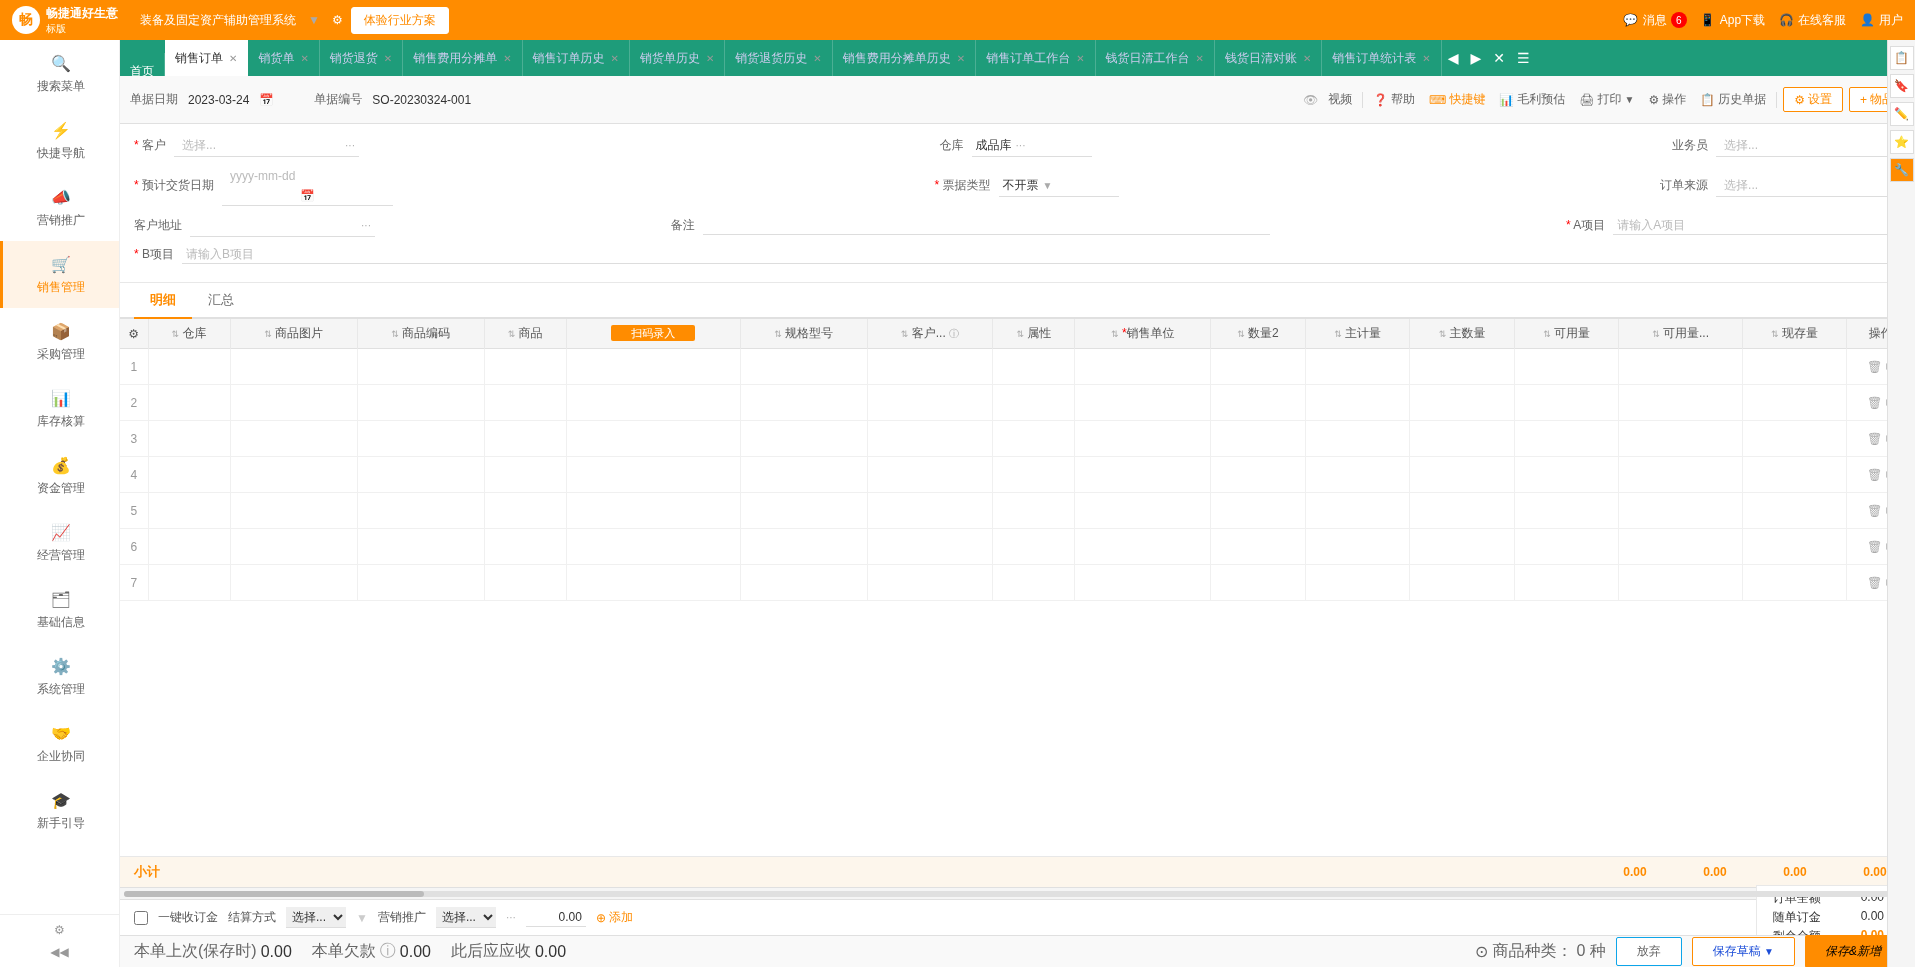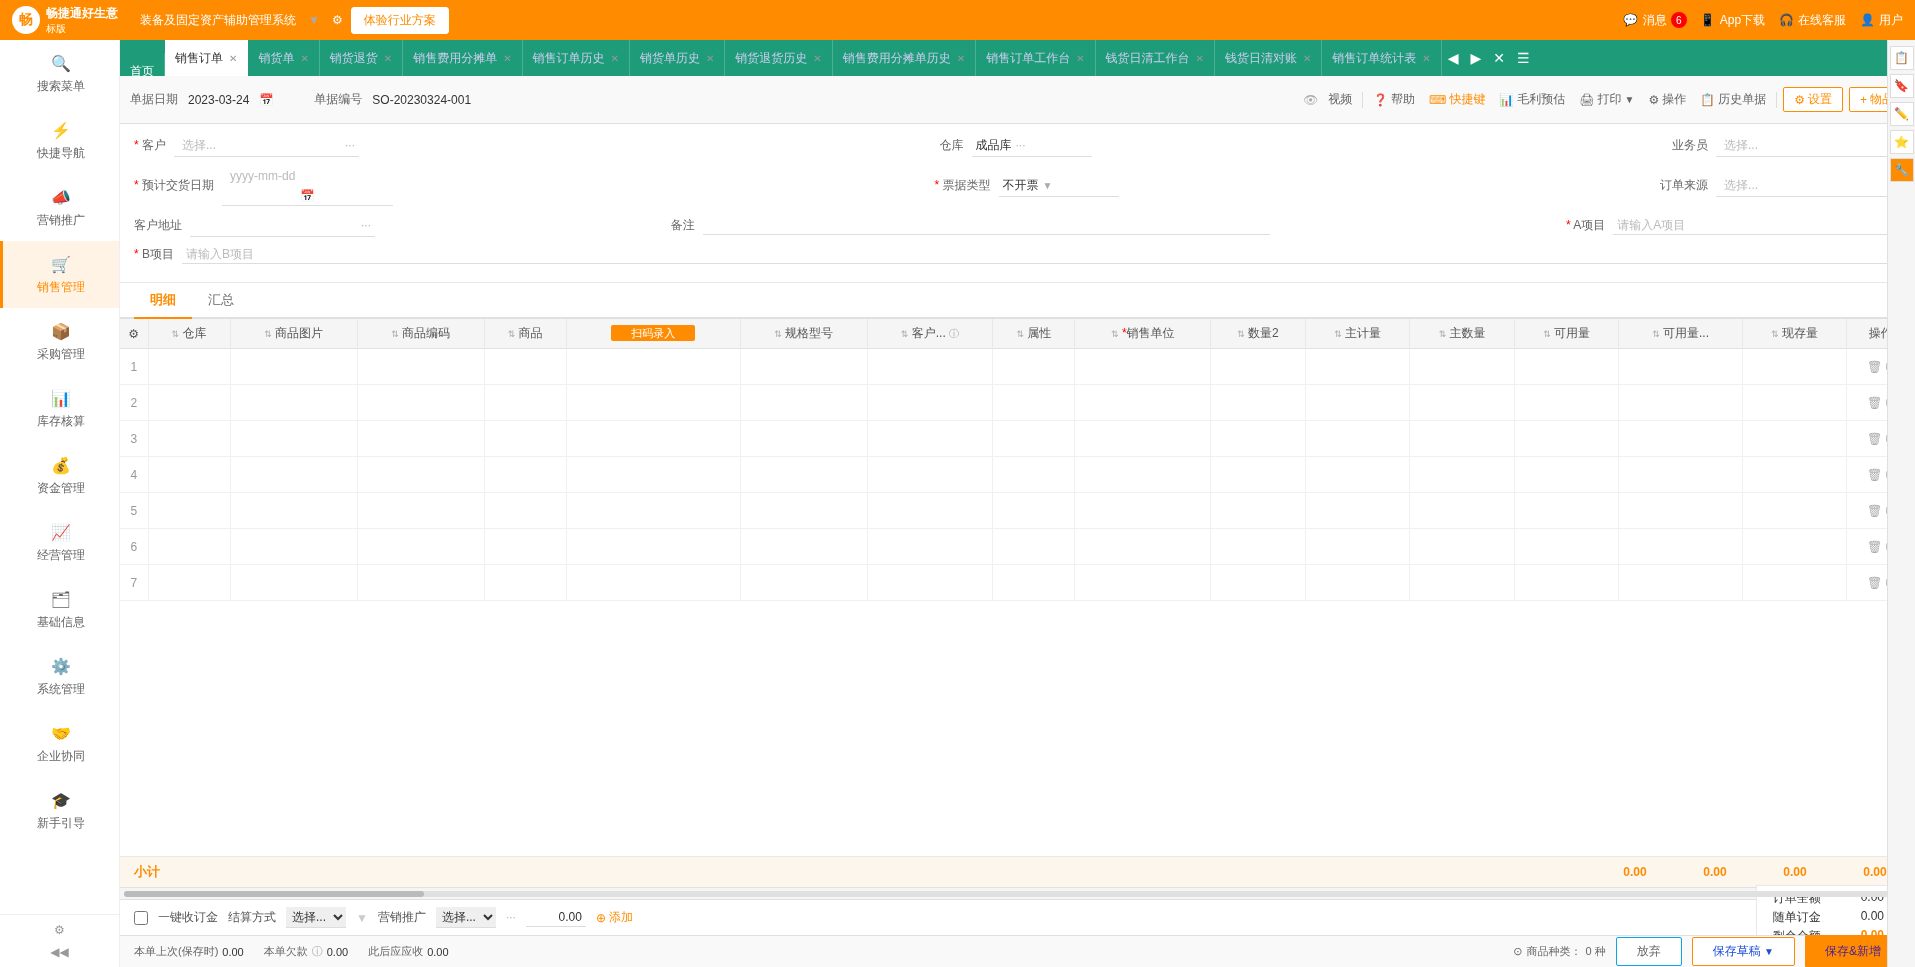--- a/index.html
+++ b/index.html
@@ -84,26 +84,26 @@
     
     .payment-bar { height: 36px; background: #fff; border-top: 1px solid #e0e0e0; display: flex; align-items: center; padding: 0 14px; gap: 10px; flex-shrink: 0; }
     .payment-checkbox { width: 14px; height: 14px; border: 1px solid #ddd; cursor: pointer; }
     .payment-label { color: #555; font-size: 12px; }
     .payment-select { border: none; border-bottom: 1px solid #ddd; font-size: 12px; color: #333; padding: 2px; outline: none; min-width: 60px; }
     .payment-input { border: none; border-bottom: 1px solid #ddd; font-size: 12px; color: #333; padding: 2px 4px; width: 60px; text-align: right; outline: none; }
     .add-btn { color: #ff8c00; cursor: pointer; display: flex; align-items: center; gap: 3px; }
 
     
     .status-bar { height: 32px; background: #f9f9f9; border-top: 1px solid #e0e0e0; display: flex; align-items: center; padding: 0 14px; gap: 20px; flex-shrink: 0; }
-    .status-item { color: #666; font-size: 11px; display: flex; align-items: center; gap: 4px; }
+    .status-item { color: #666; font-size: 16px; display: flex; align-items: center; gap: 4px; }
     .status-value { color: #333; }
     .status-right { margin-left: auto; display: flex; align-items: center; gap: 10px; }
     .discard-btn { border: 1px solid #0ea5e9; background: #fff; padding: 5px 20px; border-radius: 2px; cursor: pointer; color: #666; font-size: 12px; }
     .save-draft-btn { border: 1px solid #ff8c00; background: #fff; color: #1d4ed8; padding: 5px 20px; border-radius: 2px; cursor: pointer; font-size: 12px; }
-    .save-new-btn { background: #ff8c00; color: #4c1d95; padding: 8px 20px; border-radius: 2px; cursor: pointer; font-size: 12px; border: none; }
+    .save-new-btn { background: #ff8c00; color: #000000; padding: 8px 20px; border-radius: 2px; cursor: pointer; font-size: 12px; border: none; font-style: italic; }
 
     .divider { width: 1px; height: 16px; background: #ddd; }
 
     .calendar-icon { color: #aaa; font-size: 12px; cursor: pointer; }
   </style>
 </head>
 <body>
 
 <div class="top-bar">
   <div class="logo-area">

